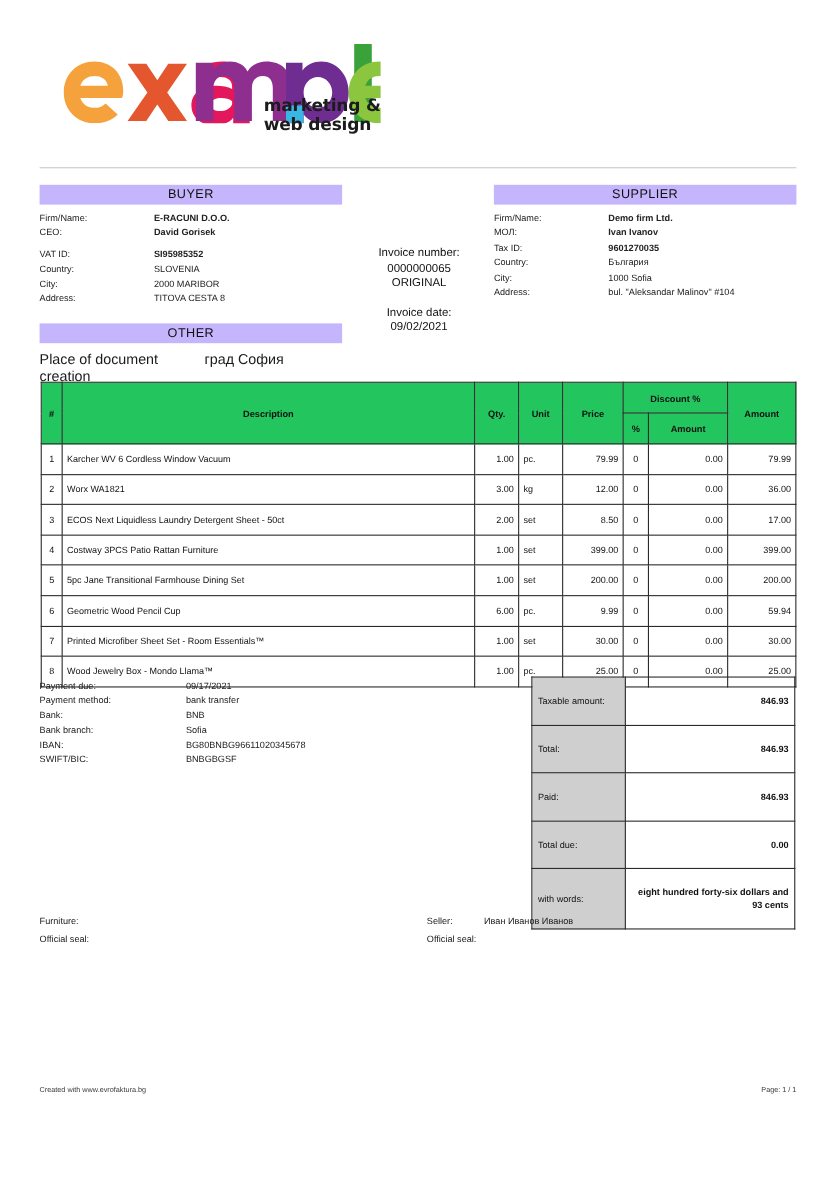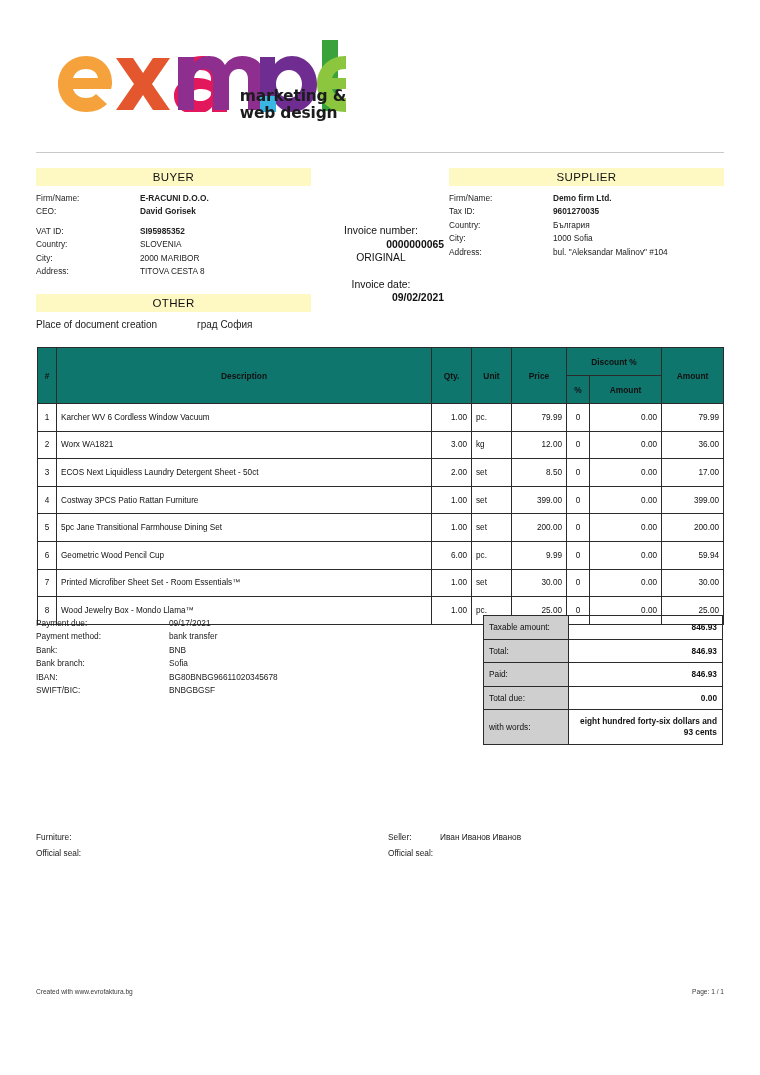--- a/index.html
+++ b/index.html
@@ -15,54 +15,54 @@
   .logo-svg{display:block;}
   .logo-tag{
     position:absolute;right:0;top:48px;text-align:left;
     font-family:"DejaVu Sans","Liberation Sans",sans-serif;
     font-size:15.5px;font-weight:700;line-height:1.12;color:#1c1c1c;letter-spacing:-.2px;
   }
   .hr-top{position:absolute;left:36px;top:152px;width:688px;height:1px;background:#c9c9c9;}
 
   
   .band{
-    background:#fef9c3;text-align:center;font-size:11.5px;color:#111;
+    background:#c4b5fd;text-align:center;font-size:11.5px;color:#111;
     letter-spacing:.4px;padding:3px 0 3px 0;
   }
   .buyer-box{position:absolute;left:36px;top:168px;width:275px;}
   .supplier-box{position:absolute;left:449px;top:168px;width:275px;}
   .other-box{position:absolute;left:36px;top:294px;width:275px;}
   .kv{margin-top:6px;font-size:8.3px;line-height:13.4px;}
   .kv .row{display:flex;}
   .kv .k{width:84px;flex:0 0 84px;color:#222;}
   .kv .v{color:#222;padding-left:20px;}
   .kv .v.b{font-weight:700;}
   .gap{height:6px;}
 
-  .other-line{margin-top:7px;font-size:10px;display:flex;gap:11px;}
+  .other-line{margin-top:7px;font-size:13px;display:flex;}
   .other-line .k{width:150px;flex:0 0 150px;}
 
   
   .meta{
     position:absolute;left:318px;top:180px;width:126px;text-align:center;
     font-size:10.4px;line-height:13.6px;color:#111;margin-top:44px;
   }
-  .meta .b{font-weight:700;text-align:right;}
+  .meta .b{font-weight:400;}
   .meta .sp{height:13px;}
 
   
   .items{
     position:absolute;left:37px;top:347px;width:686px;
     border-collapse:collapse;table-layout:fixed;
   }
   .items th,.items td{
     border:1px solid #2b2b2b;font-size:8.2px;color:#111;
     padding:0 4px;height:26.6px;vertical-align:middle;
   }
-  .items thead th{background:#0f766e;font-weight:700;font-size:8.4px;}
+  .items thead th{background:#22c55e;font-weight:700;font-size:8.4px;}
   .items thead th.tall{height:54px;}
   .items thead th.sub{height:27px;}
   .items thead th.dsc{height:27px;}
   td.c{text-align:center;}
   td.r{text-align:right;}
   td.l{text-align:left;}
 
   
   col.c-num{width:19px;}
   col.c-desc{width:375px;}
@@ -76,21 +76,21 @@
   
   .payinfo{position:absolute;left:36px;top:617px;font-size:8.3px;line-height:13.4px;}
   .payinfo .row{display:flex;}
   .payinfo .k{width:133px;flex:0 0 133px;}
 
   
   .totals{
     position:absolute;left:483px;top:615px;width:240px;
     border-collapse:collapse;table-layout:fixed;
   }
-  .totals td{border:1px solid #2b2b2b;font-size:8.3px;height:18.5px;padding:2px 5px;}
+  .totals td{border:1px solid #2b2b2b;font-size:8.3px;height:18.5px;padding:12px 5px;}
   .totals td.lbl{background:#cfcfcf;width:74px;text-align:left;color:#111;}
   .totals td.val{text-align:right;font-weight:700;color:#111;}
   .totals tr.words td{height:30px;vertical-align:middle;}
   .totals tr.words td.val{line-height:11.5px;}
 
   
   .sig{position:absolute;font-size:8.3px;line-height:15.5px;}
   .sig-l{left:36px;top:830px;}
   .sig-r{left:388px;top:830px;}
   .sig .row{display:flex;}
@@ -170,20 +170,24 @@
     <div>Invoice date:</div>
     <div class="b">09/02/2021</div>
   </div>
 
   <div class="supplier-box">
     <div class="band">SUPPLIER</div>
     <div class="kv">
       <div class="row">
         <span class="k">Firm/Name:</span>
         <span class="v b">Demo firm Ltd.</span>
+      </div>
+      <div class="row">
+        <span class="k">МОЛ:</span>
+        <span class="v b">Ivan Ivanov</span>
       </div>
       <div class="row">
         <span class="k">Tax ID:</span>
         <span class="v b">9601270035</span>
       </div>
       <div class="row">
         <span class="k">Country:</span>
         <span class="v">България</span>
       </div>
       <div class="row">

